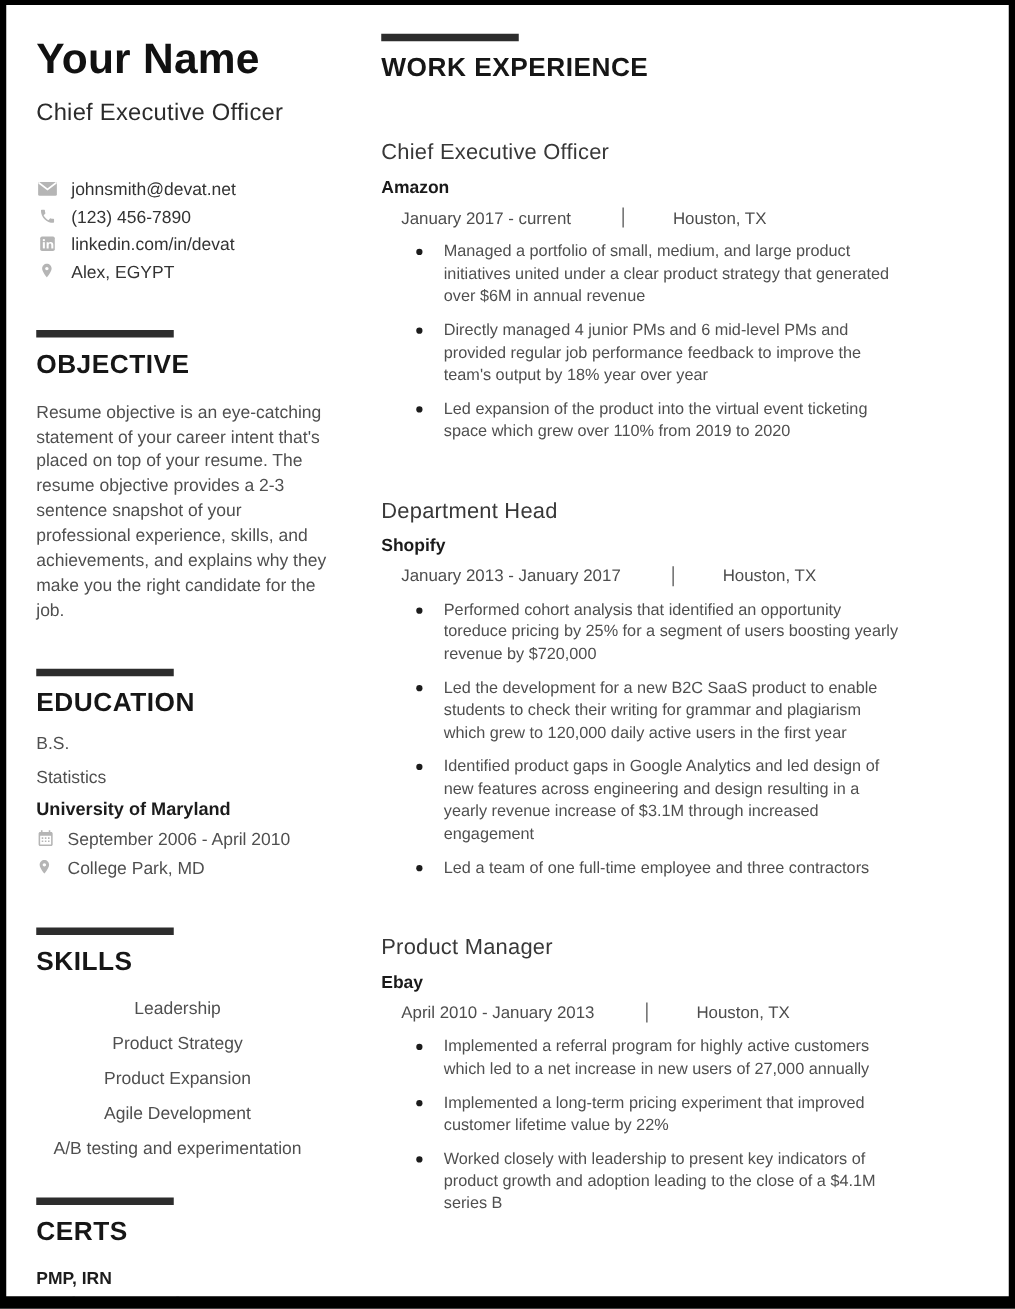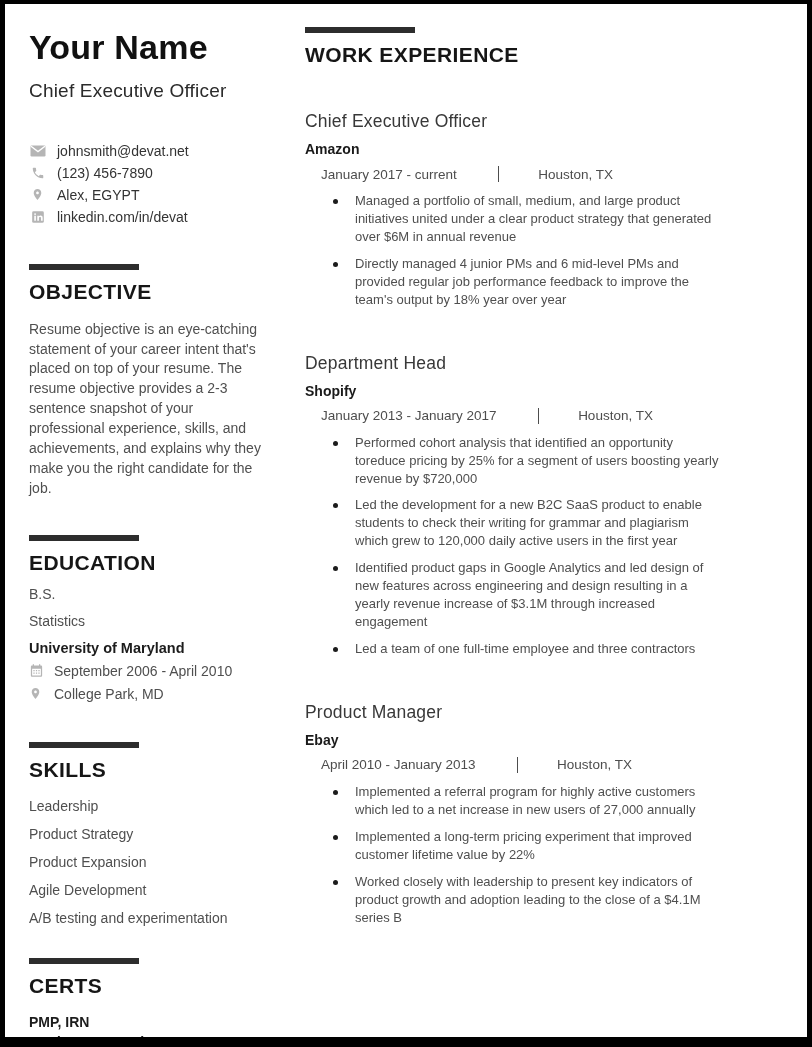--- a/index.html
+++ b/index.html
@@ -21,21 +21,21 @@
   .section { margin-top:36px; }
   .bar { width:110px; height:6px; background:#2d2d2d; margin-bottom:10px; }
   h2 { font-size:21px; font-weight:800; color:#161616; letter-spacing:.4px; }
   .obj-text { margin-top:16px; font-size:14px; line-height:1.42; color:#4f4f4f; width:238px; }
   .edu-line { font-size:14px; color:#4f4f4f; margin-top:11px; }
   .edu-school { font-size:14.5px; font-weight:700; color:#1c1c1c; margin-top:11px; }
   .icon-row { display:flex; align-items:flex-end; margin-top:7px; }
   .icon-row .sicon { width:16px; height:16px; margin-right:9px; flex-shrink:0; }
   .icon-row .stext { font-size:14px; color:#4f4f4f; }
   .skills-list { list-style:none; margin-top:16px; }
-  .skills-list li { font-size:14px; color:#4f4f4f; margin-bottom:12px; }
+  .skills-list li { font-size:14px; color:#4f4f4f; margin-bottom:12px;text-align:center; }
   .certs-list { list-style:none; margin-top:14px; }
   .certs-list li { font-size:14px; font-weight:700; color:#1c1c1c; line-height:1.45; }
   
   .right-col { flex:1; padding:23px 46px 18px 50px; }
   .job { margin-top:44px; }
   .job:first-of-type { margin-top:20px; }
   .job-title { font-size:17.5px; color:#383838; letter-spacing:.2px; }
   .job-company { font-size:14px; font-weight:700; color:#1a1a1a; margin-top:9px; }
   .job-meta { display:flex; align-items:center; margin:9px 0 0 16px; font-size:13.5px; color:#4d4d4d;gap:28px; }
   .meta-divider { width:1.5px; height:16px; background:#4d4d4d; margin:0 11px 0 13px; }
@@ -68,36 +68,36 @@
       <div class="contact-row">
         <span class="cicon">
           <svg width="14" height="14" viewBox="0 0 24 24">
               <path fill="#b5b5b5" d="M6.62 10.79c1.44 2.83 3.76 5.14 6.59 6.59l2.2-2.2c.27-.27.67-.36 1.02-.24 1.12.37 2.33.57 3.57.57.55 0 1 .45 1 1V20c0 .55-.45 1-1 1-9.39 0-17-7.61-17-17 0-.55.45-1 1-1h3.5c.55 0 1 .45 1 1 0 1.25.2 2.45.57 3.57.11.35.03.74-.25 1.02l-2.2 2.2z"></path>
             </svg>
         </span>
         <span class="ctext">(123) 456-7890</span>
       </div>
       <div class="contact-row">
         <span class="cicon">
-          <svg width="13" height="15" viewBox="0 0 24 24">
-              <path fill="#b5b5b5" d="M12 2C8.13 2 5 5.13 5 9c0 5.25 7 13 7 13s7-7.75 7-13c0-3.87-3.13-7-7-7zm0 9.5c-1.38 0-2.5-1.12-2.5-2.5s1.12-2.5 2.5-2.5 2.5 1.12 2.5 2.5-1.12 2.5-2.5 2.5z"></path>
-            </svg>
-        </span>
-        <span class="ctext">Alex, EGYPT</span>
-      </div>
-      <div class="contact-row">
-        <span class="cicon">
           <svg width="14" height="14" viewBox="0 0 24 24">
               <rect x="2" y="2" width="20" height="20" rx="2.5" fill="#b5b5b5"></rect>
               <circle cx="7" cy="7" r="1.6" fill="#fff"></circle>
               <rect x="5.6" y="9.8" width="2.8" height="8.6" fill="#fff"></rect>
               <path d="M10.8 9.8h2.7v1.3c.6-.9 1.7-1.6 3-1.6 2.2 0 3.5 1.5 3.5 4v4.9h-2.8v-4.5c0-1.3-.6-2.1-1.7-2.1-1.1 0-1.9.8-1.9 2.2v4.4h-2.8z" fill="#fff"></path>
             </svg>
         </span>
         <span class="ctext">linkedin.com/in/devat</span>
+      </div>
+      <div class="contact-row">
+        <span class="cicon">
+          <svg width="13" height="15" viewBox="0 0 24 24">
+              <path fill="#b5b5b5" d="M12 2C8.13 2 5 5.13 5 9c0 5.25 7 13 7 13s7-7.75 7-13c0-3.87-3.13-7-7-7zm0 9.5c-1.38 0-2.5-1.12-2.5-2.5s1.12-2.5 2.5-2.5 2.5 1.12 2.5 2.5-1.12 2.5-2.5 2.5z"></path>
+            </svg>
+        </span>
+        <span class="ctext">Alex, EGYPT</span>
       </div>
     </div>
 
     <div class="section">
       <div class="bar"></div>
       <h2>OBJECTIVE</h2>
       <p class="obj-text">Resume objective is an eye-catching statement of your career intent that's placed on top of your resume. The resume objective provides a 2-3 sentence snapshot of your professional experience, skills, and achievements, and explains why they make you the right candidate for the job.</p>
     </div>
 
     <div class="section">
@@ -165,20 +165,24 @@
       </div>
       <ul class="bullets">
         <li>
             <span class="bullet-dot"></span>
             <span class="bullet-text">Managed a portfolio of small, medium, and large product initiatives united under a clear product strategy that generated over $6M in annual revenue</span>
           </li>
         <li>
             <span class="bullet-dot"></span>
             <span class="bullet-text">Directly managed 4 junior PMs and 6 mid-level PMs and provided regular job performance feedback to improve the team's output by 18% year over year</span>
           </li>
+        <li>
+            <span class="bullet-dot"></span>
+            <span class="bullet-text">Led expansion of the product into the virtual event ticketing space which grew over 110% from 2019 to 2020</span>
+          </li>
       </ul>
     </div>
 
     <div class="job">
       <div class="job-title">Department Head</div>
       <div class="job-company">Shopify</div>
       <div class="job-meta">
         <span>January 2013 - January 2017</span>
         <span class="meta-divider"></span>
         <span>Houston, TX</span>

